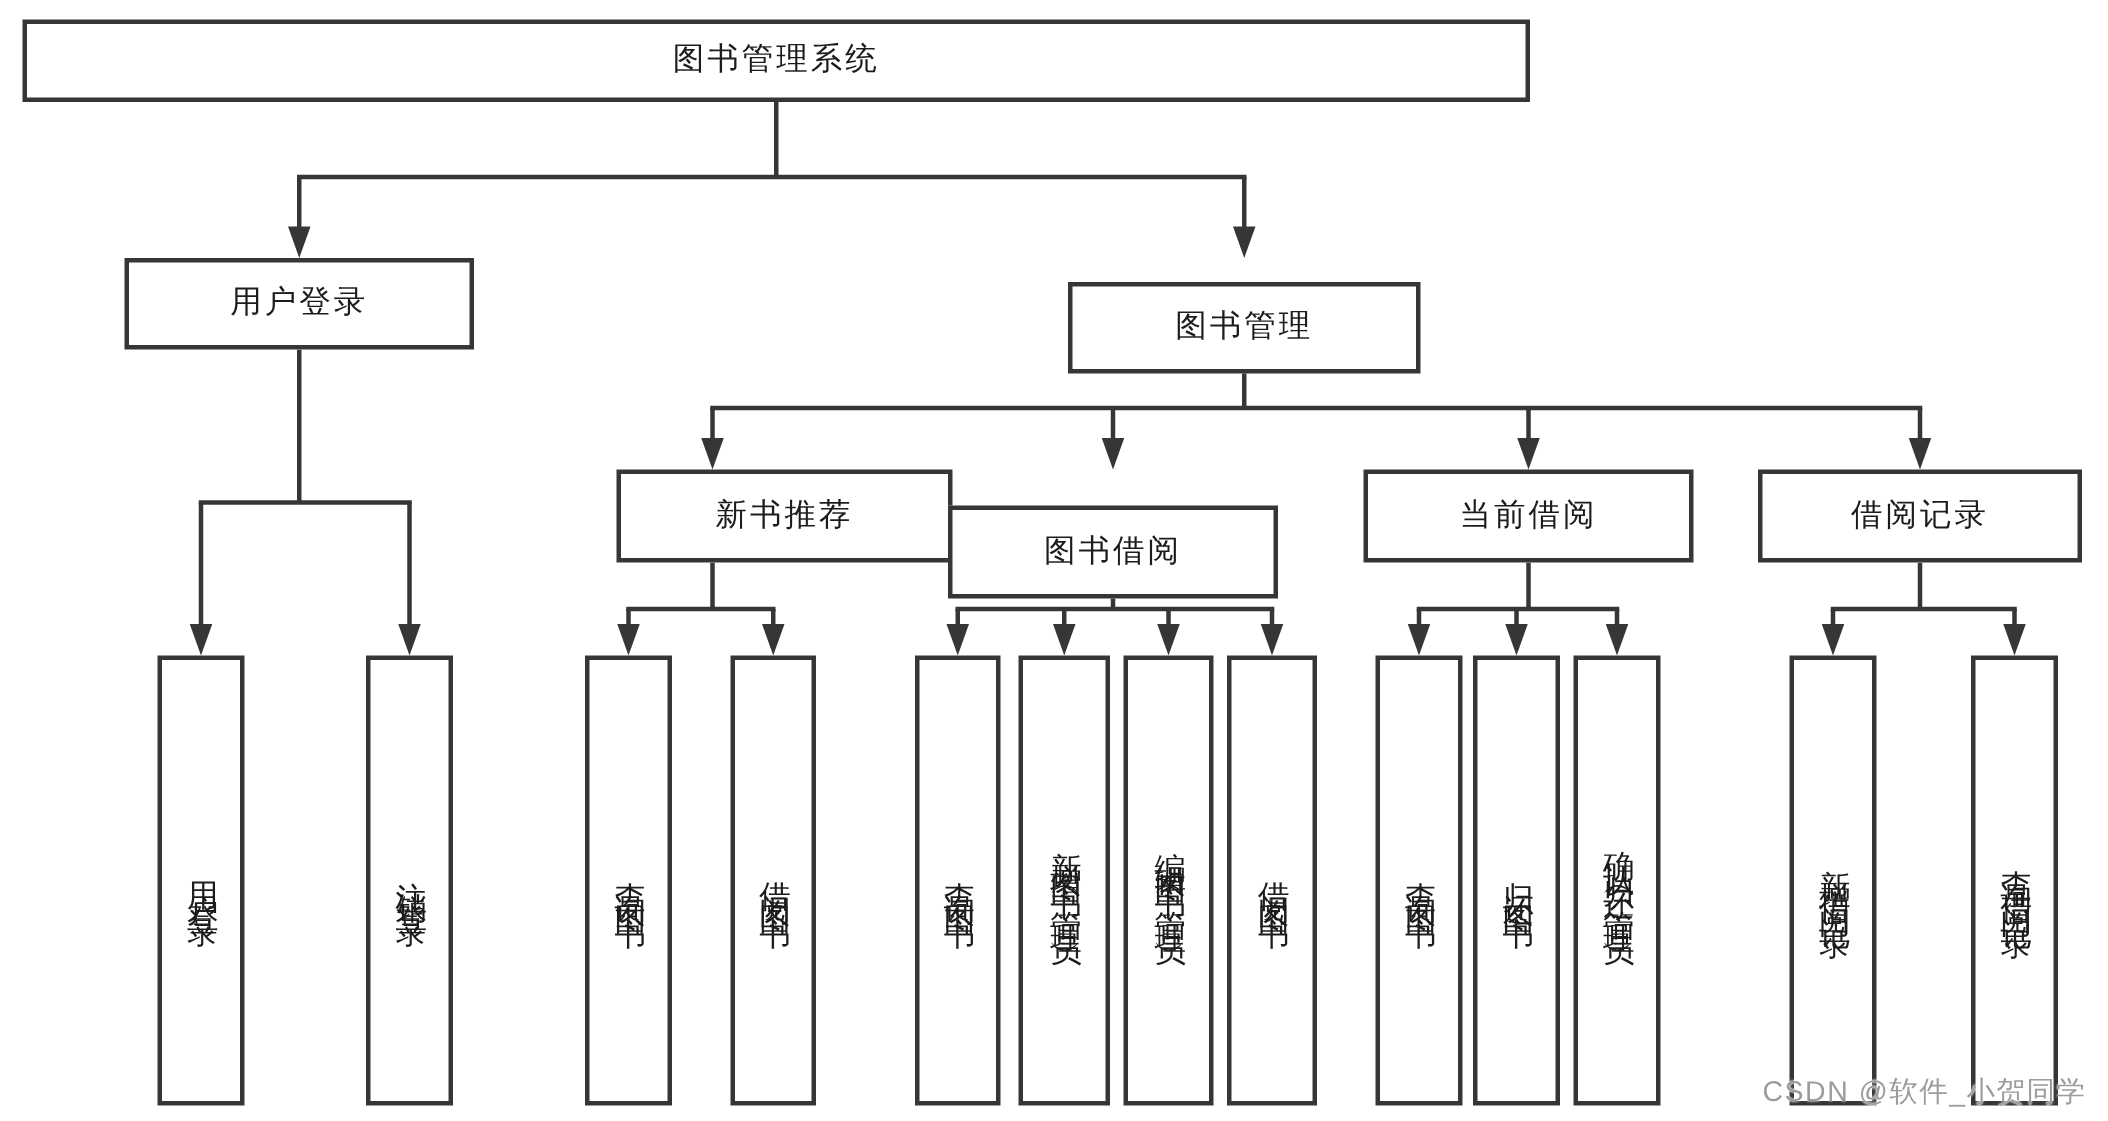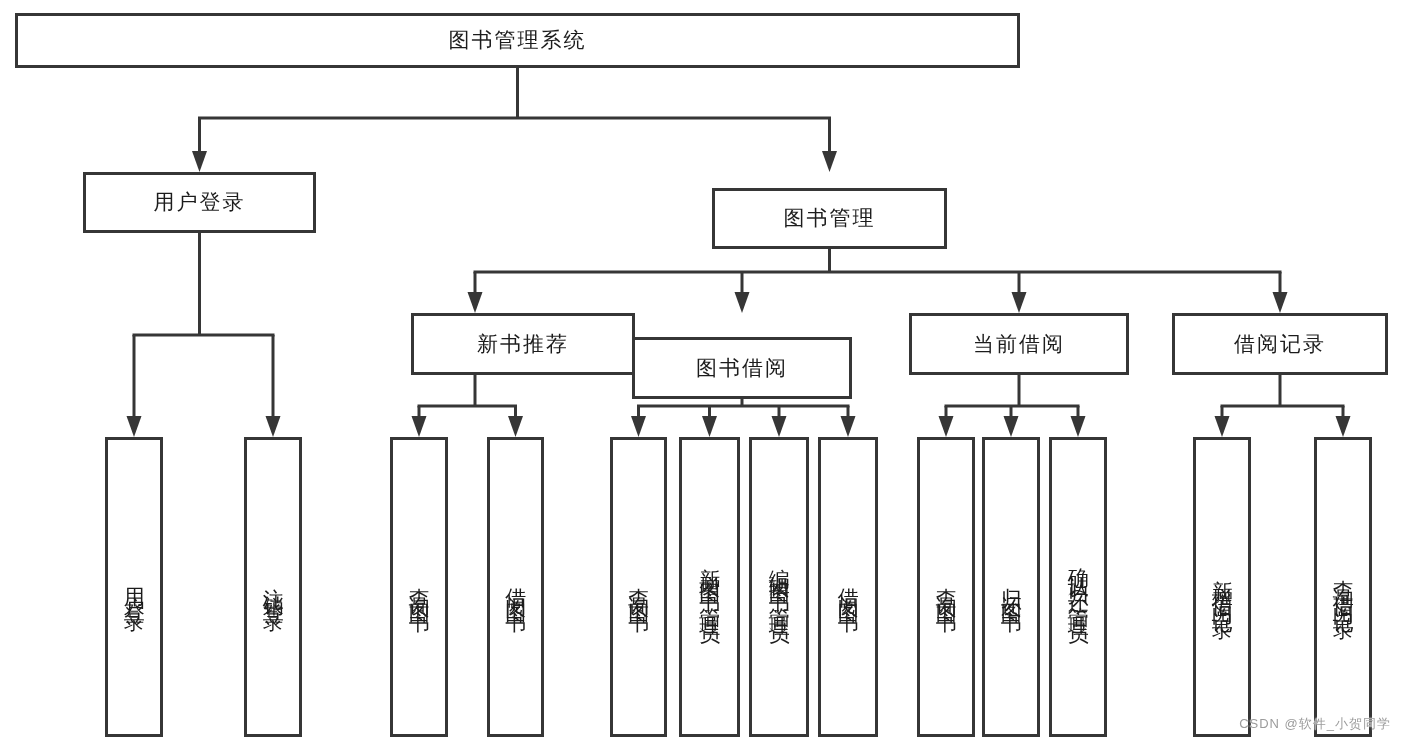--- a/index.html
+++ b/index.html
@@ -15,21 +15,21 @@
     color:var(--text,#1c1c1c);font-size:21px;letter-spacing:2px;
     text-align:center;line-height:1.25;
   }
   .node.root{border-width:2px;}
   .node.vertical span{
     writing-mode:vertical-rl;text-orientation:mixed;
     letter-spacing:8px;font-size:21px;
   }
   .watermark{
     position:absolute;z-index:3;right:14px;top:715px;
-    color:var(--wm,#9c9c9c);font-size:13px;letter-spacing:1px;
+    color:var(--wm,#9c9c9c);font-size:19px;letter-spacing:1px;
     text-shadow:0 0 2px #ffffff,0 0 1px #ffffff;white-space:nowrap;
   }
 </style>
 </head>
 <body>
 
 <div class="canvas">
   <svg id="connector-layer" width="1405" height="747">
       <line x1="517.5" y1="68" x2="517.5" y2="118" class="connector"></line>
       <line x1="198" y1="118" x2="831" y2="118" class="connector"></line>

